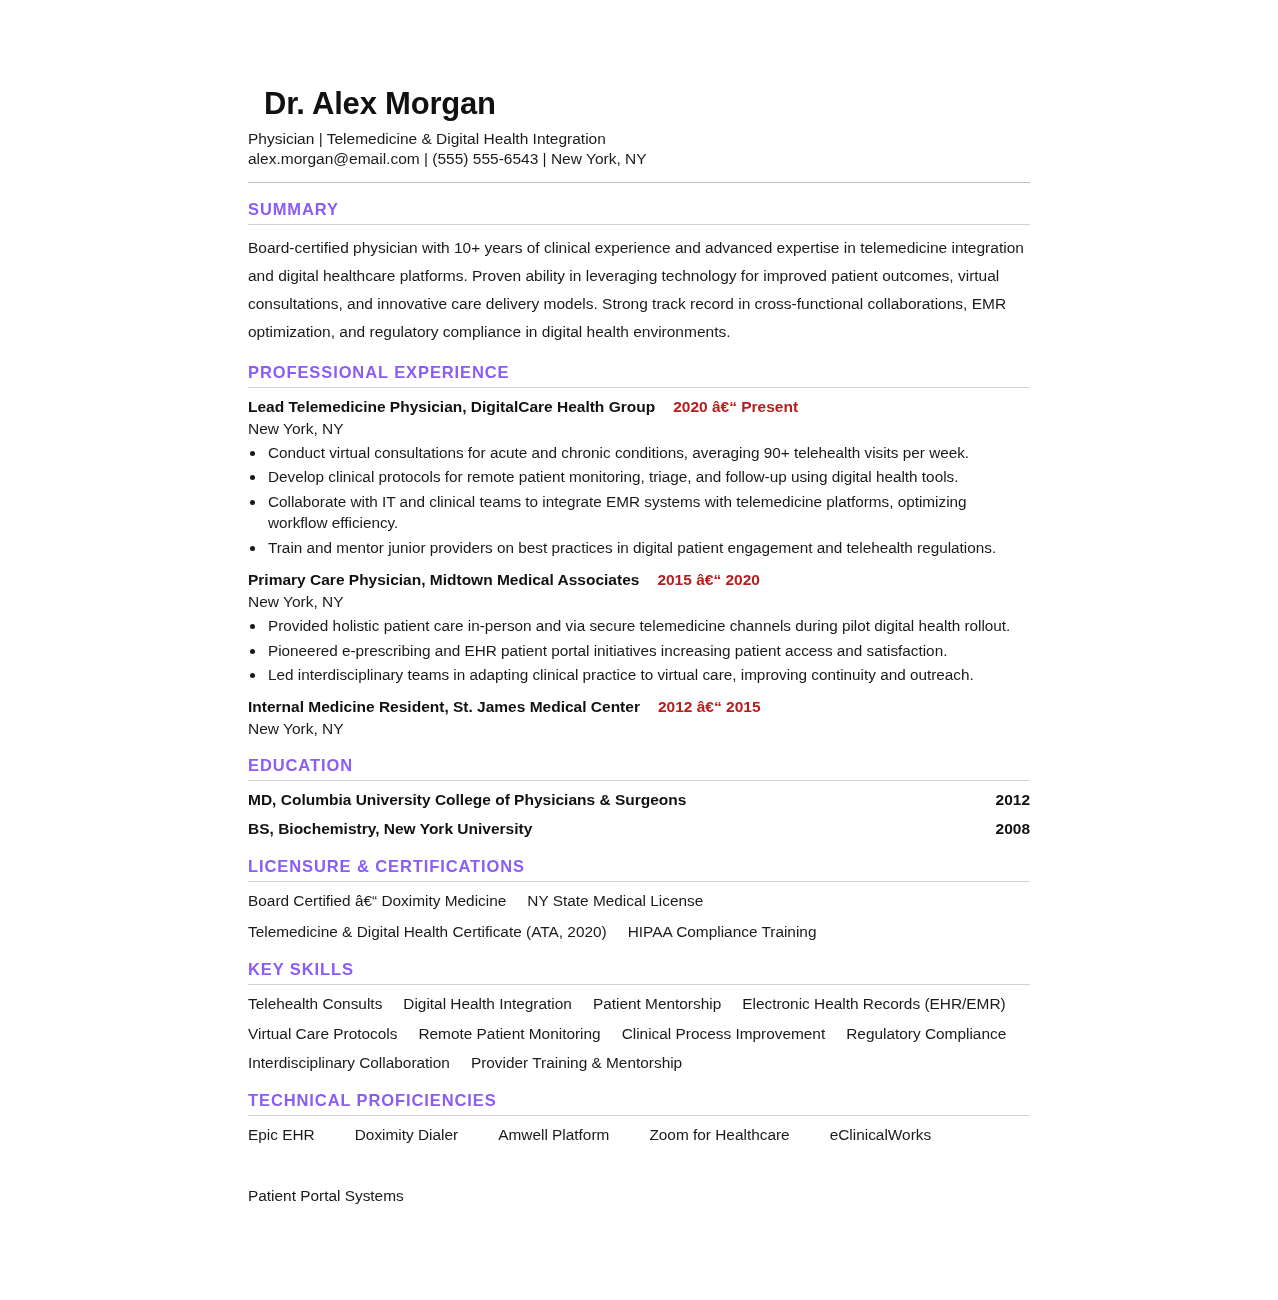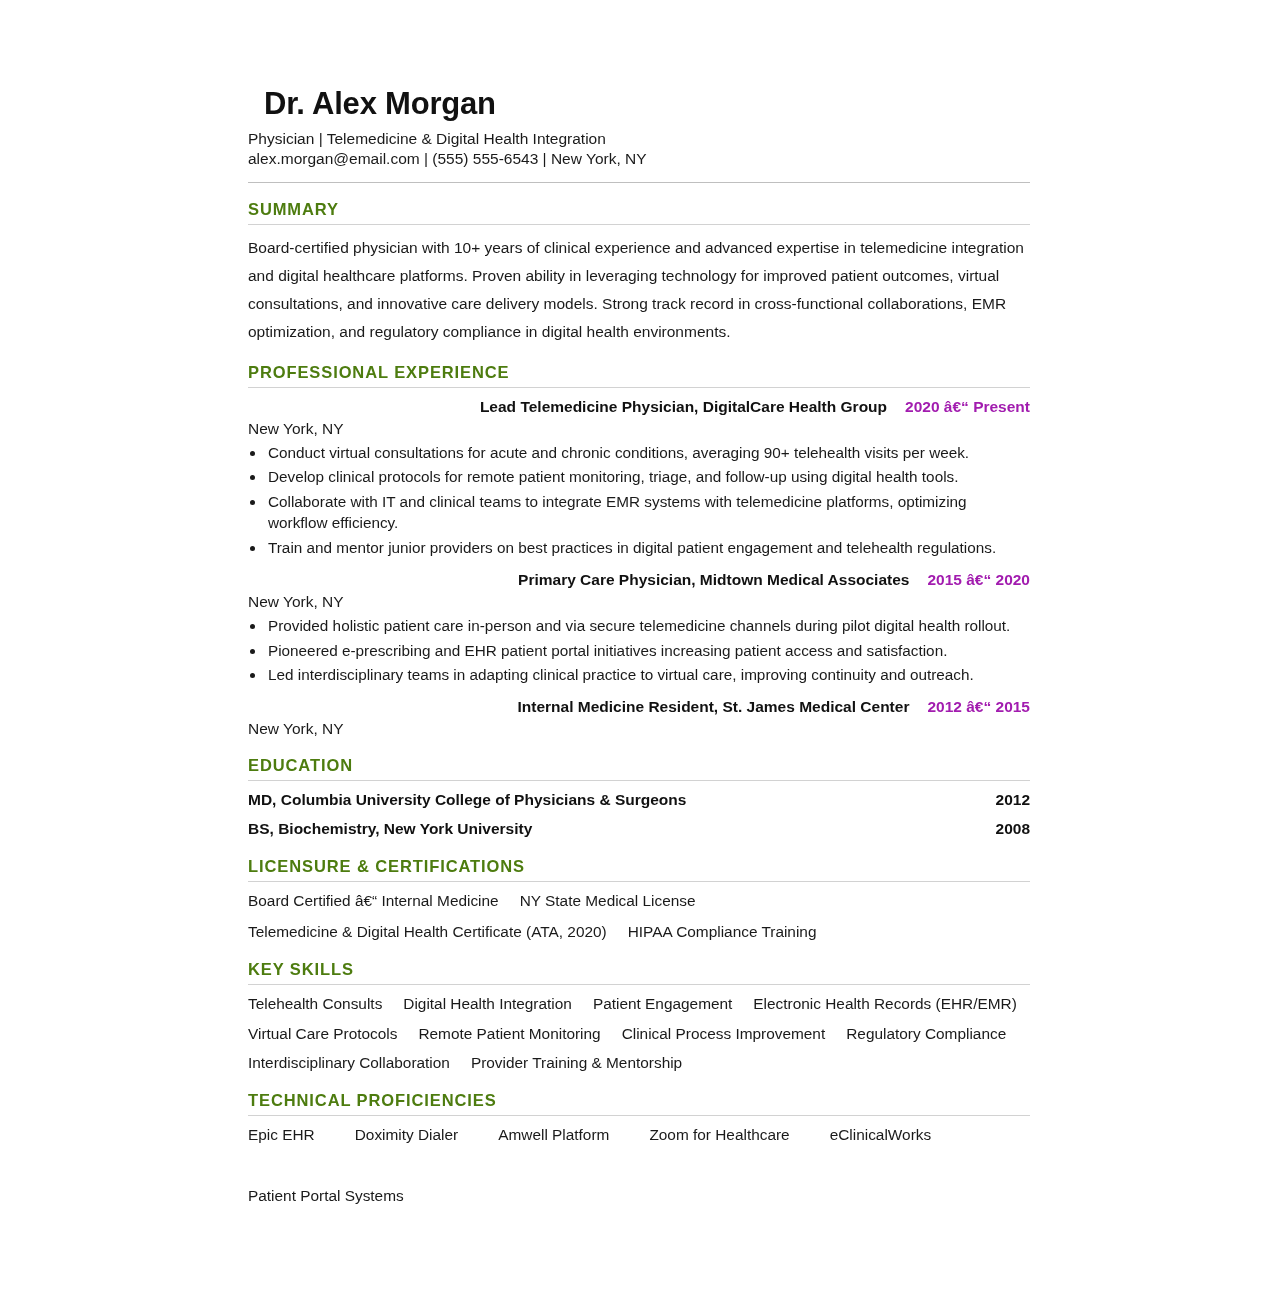--- a/index.html
+++ b/index.html
@@ -57,21 +57,21 @@
   }
 
   
   .section {
     margin-top: 17px;
   }
   .section-title {
     font-size: 16.5px;
     font-weight: bold;
     letter-spacing: 0.9px;
-    color: #4d7c0f;
+    color: #8b5cf6;
     margin: 0 0 5px 0;
     text-transform: uppercase;
   }
   .section-rule {
     border: 0;
     border-top: 1px solid #d2d2d2;
     margin: 0 0 9px 0;
     height: 0;
   }
 
@@ -84,33 +84,33 @@
     text-align: left;
   }
 
   
   .job { margin-bottom: 2px; }
   .job + .job { margin-top: 12px; }
 
   .job-head {
     display: flex;
     align-items: baseline;
-    justify-content: flex-end;
+    justify-content: flex-start;
     gap: 18px;
   }
   .job-title {
     font-size: 15.5px;
     font-weight: bold;
     color: #111111;
     line-height: 1.35;
   }
   .job-dates {
     font-size: 15.5px;
     font-weight: bold;
-    color: #a21caf;
+    color: #b91c1c;
     white-space: nowrap;
     line-height: 1.35;
   }
   .job-loc {
     font-size: 15.5px;
     color: #1a1a1a;
     line-height: 1.3;
     margin-top: 1px;
   }
   .job-bullets {
@@ -239,34 +239,34 @@
       <div class="edu-row">
         <span class="edu-degree">BS, Biochemistry, New York University</span>
         <span class="edu-year">2008</span>
       </div>
     </section>
 
     <section class="section section-licensure">
       <h2 class="section-title">LICENSURE &amp; CERTIFICATIONS</h2>
       <hr class="section-rule">
       <ul class="taglist">
-        <li>Board Certified â€“ Internal Medicine</li>
+        <li>Board Certified â€“ Doximity Medicine</li>
         <li>NY State Medical License</li>
         <li>Telemedicine &amp; Digital Health Certificate (ATA, 2020)</li>
         <li>HIPAA Compliance Training</li>
       </ul>
     </section>
 
     <section class="section section-skills">
       <h2 class="section-title">KEY SKILLS</h2>
       <hr class="section-rule">
       <ul class="taglist">
         <li>Telehealth Consults</li>
         <li>Digital Health Integration</li>
-        <li>Patient Engagement</li>
+        <li>Patient Mentorship</li>
         <li>Electronic Health Records (EHR/EMR)</li>
         <li>Virtual Care Protocols</li>
         <li>Remote Patient Monitoring</li>
         <li>Clinical Process Improvement</li>
         <li>Regulatory Compliance</li>
         <li>Interdisciplinary Collaboration</li>
         <li>Provider Training &amp; Mentorship</li>
       </ul>
     </section>
 

